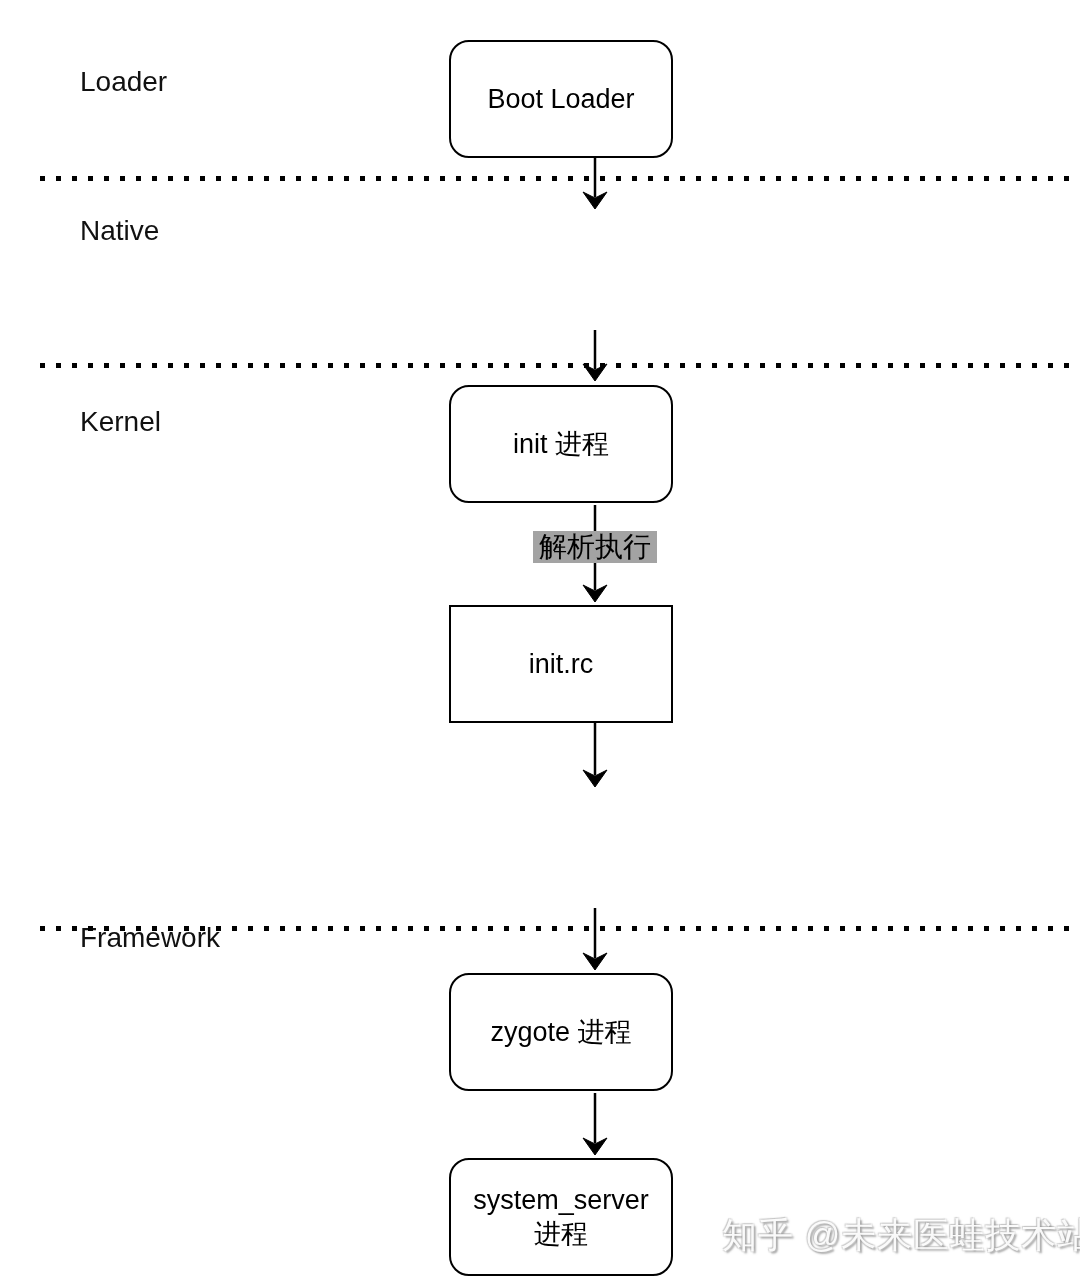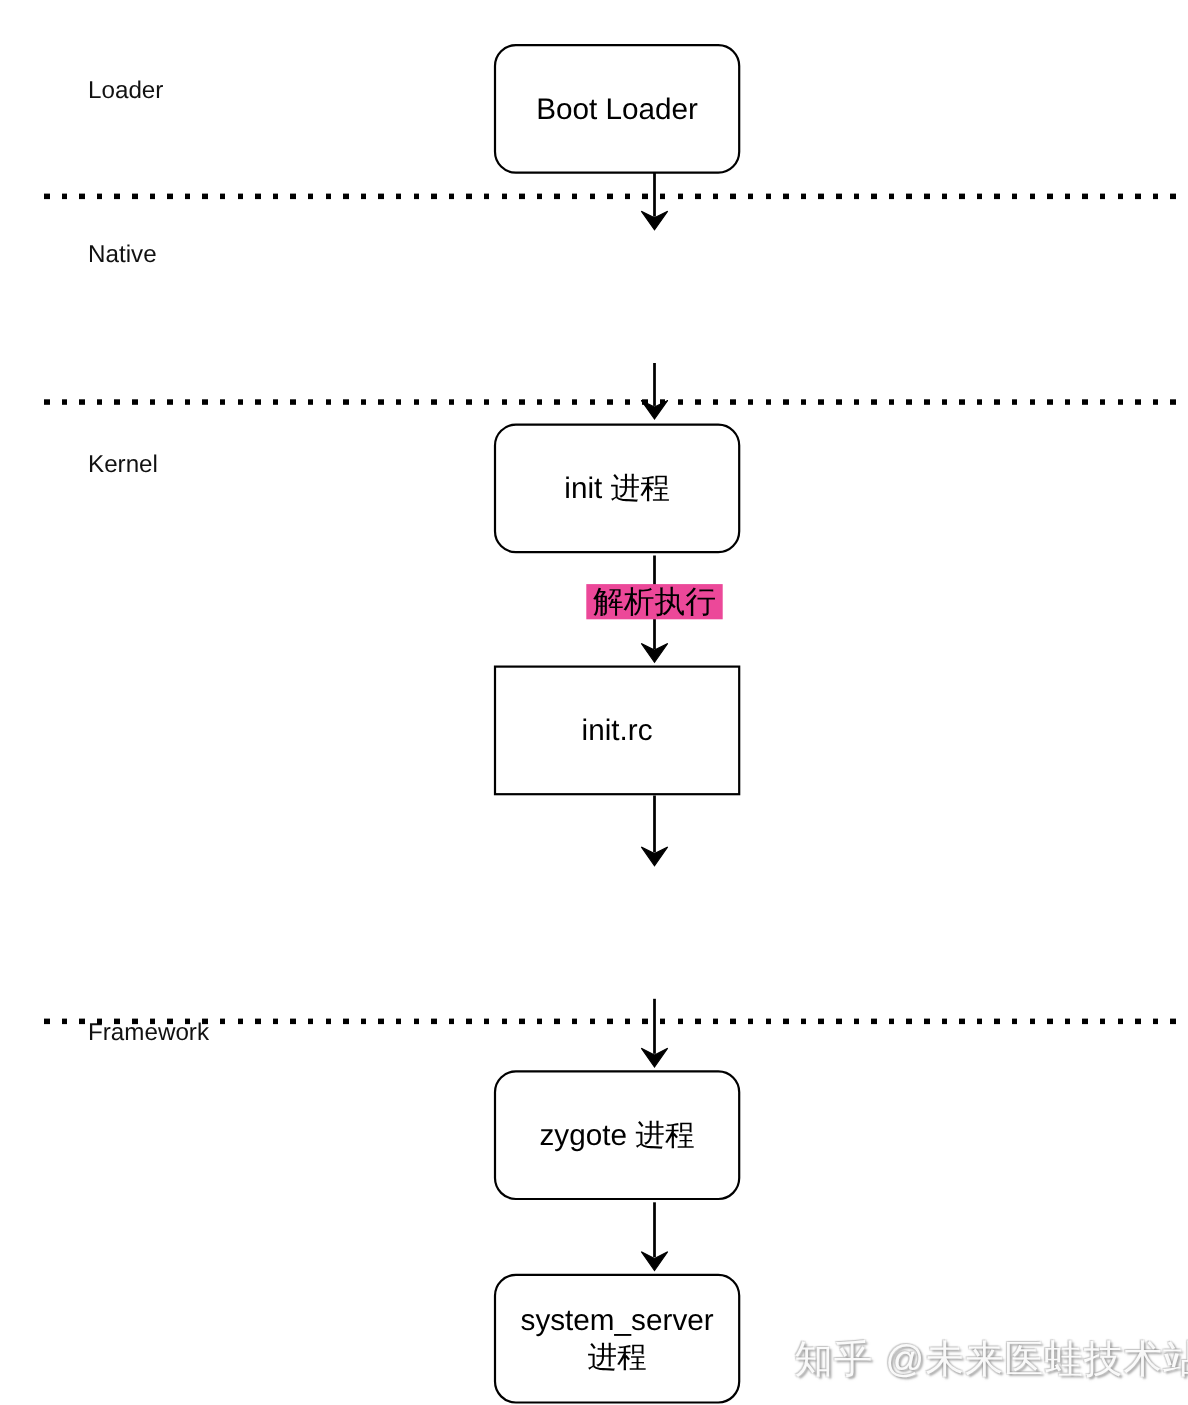--- a/index.html
+++ b/index.html
@@ -7,21 +7,21 @@
     position:relative;
     width:1080px;height:1277px;
     background:#ffffff;
     font-family:"Liberation Sans","DejaVu Sans",sans-serif;
     color:#000;
     overflow:hidden;
   }
   .section-label{
     position:absolute;
     left:80px;
-    font-size:22px;
+    font-size:28px;
     line-height:32px;
     color:#111;
     white-space:nowrap;
   }
   .divider{
     position:absolute;
     left:40px;
     width:1032px;
     height:5px;
     background:repeating-linear-gradient(90deg,#000 0px,#000 5px,transparent 5px,transparent 16px);
@@ -50,21 +50,21 @@
     top:0;left:0;
     width:1080px;height:1277px;
     z-index:1;
     pointer-events:none;
   }
   .edge-label{
     position:absolute;
     left:595px;
     top:531px;
     transform:translateX(-50%);
-    background:#ec4899;
+    background:#a3a3a3;
     padding:0 6px;
     font-size:28px;
     line-height:32px;
     white-space:nowrap;
     z-index:3;
     text-align:right;
   }
   .watermark{
     position:absolute;
     left:722px;

